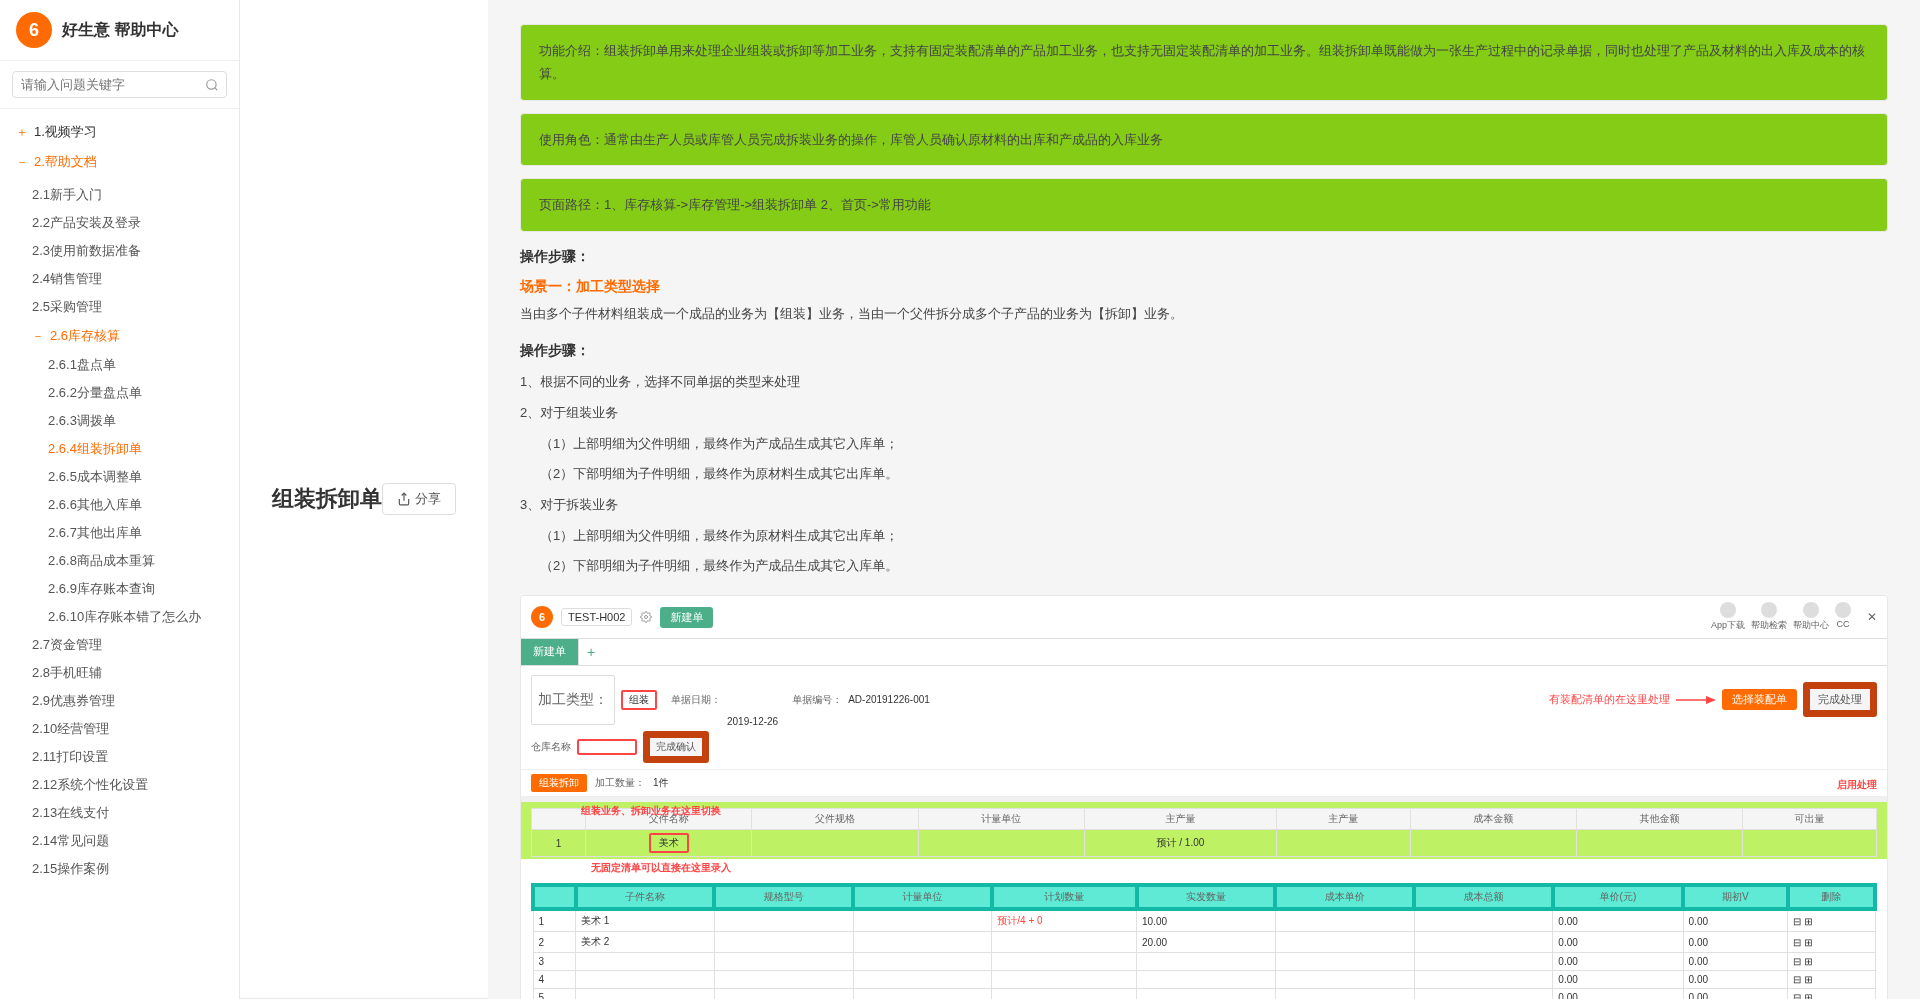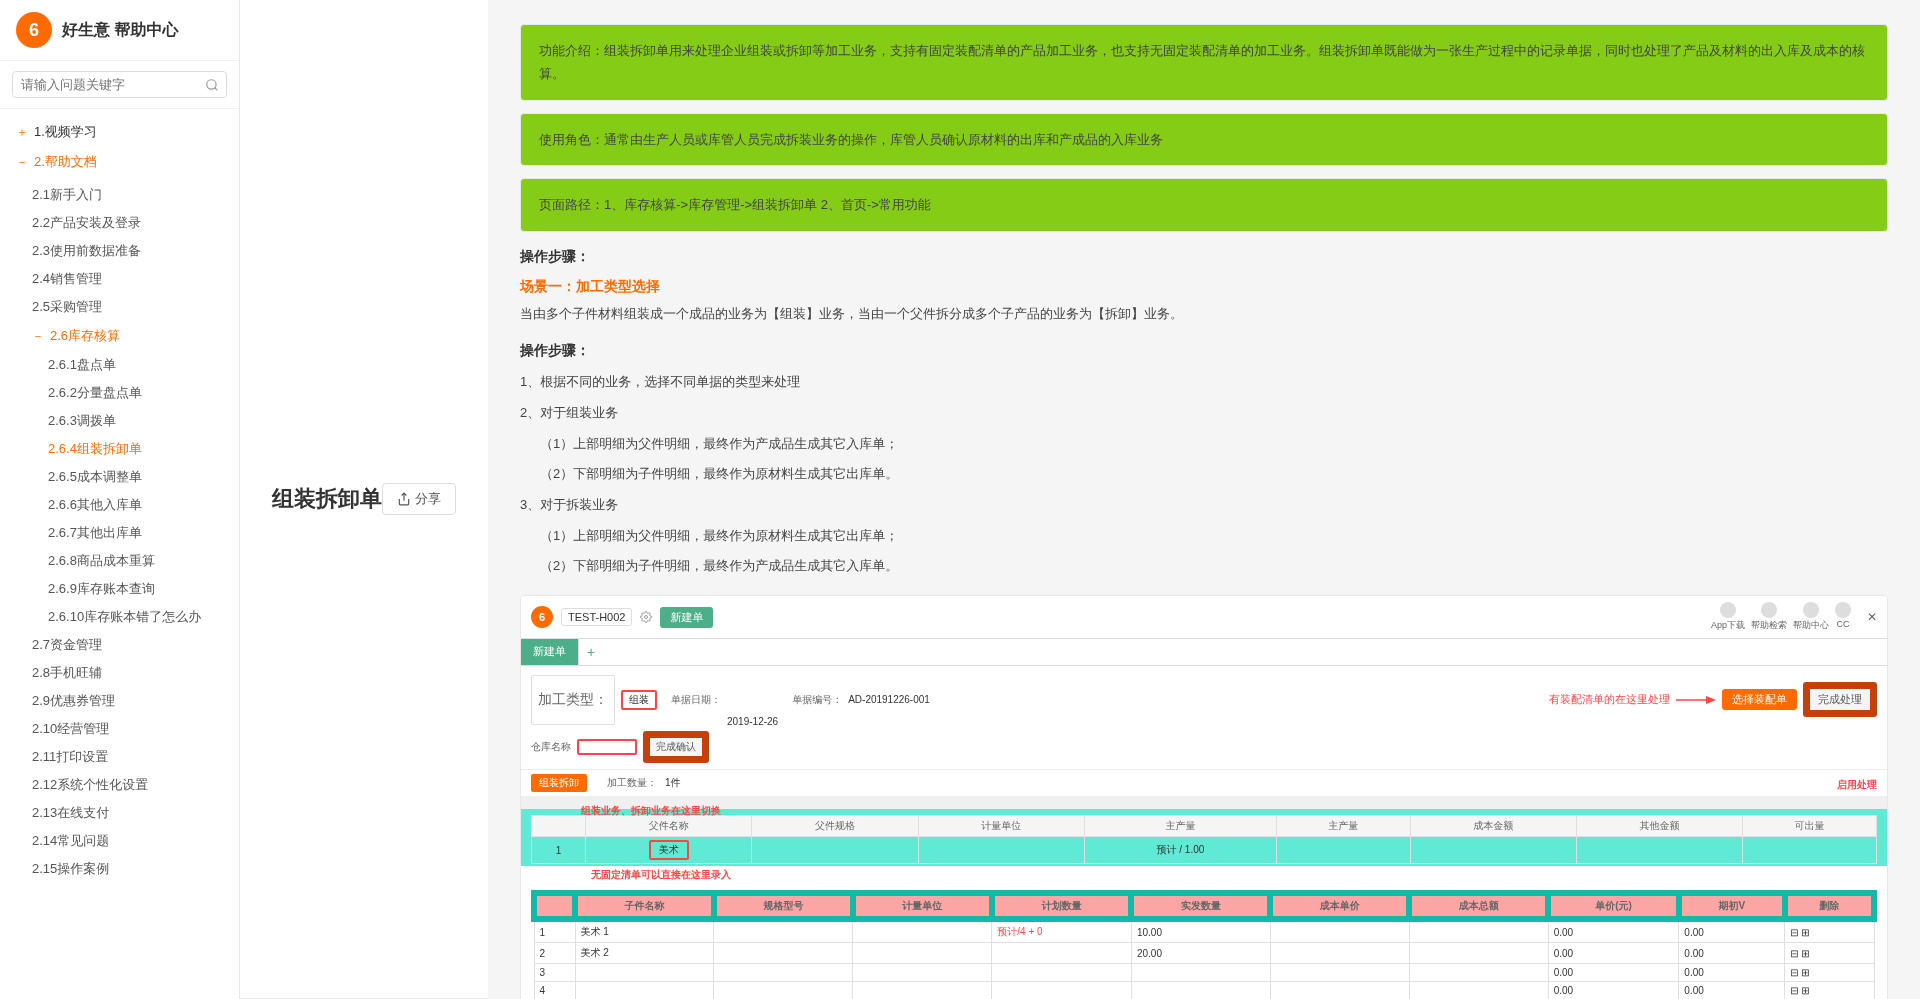--- a/index.html
+++ b/index.html
@@ -291,26 +291,26 @@
       color: #333;
       text-align: center;
     }
     .mock-table tr:nth-child(even) td { background: #fafafa; }
     .mock-lower-table {
       width: 100%;
       border-collapse: collapse;
       font-size: 10px;
     }
     .mock-lower-table th {
-      background: #fca5a5;
-      border: 6px solid #14b8a6;
+      background: #5eead4;
+      border: 4px solid #14b8a6;
       padding: 3px 5px;
       color: #666;
       text-align: center;
-      font-weight: bold;
+      font-weight: normal;
     }
     .mock-lower-table td {
       border: 1px solid #e0e0e0;
       padding: 3px 5px;
       color: #333;
     }
     .red-text { color: #f44; font-size: 11px; }
   </style>
 </head>
 <body>
@@ -480,32 +480,32 @@
           <div style="display:flex; align-items:center; gap:6px; font-size:11px;">
             <span style="color:#666; font-size:10px;">仓库名称</span>
             <span style="border:2px solid #f44; border-radius:2px; padding:1px 50px 1px 6px; font-size:10px; min-height:16px; display:inline-block;"></span>
             <button class="mock-btn-gray" style="font-size:10px; padding:2px 6px;">完成确认</button>
           </div>
         </div>
 
         <div style="background:#fff; padding:4px 10px; border-bottom:1px solid #eee; position:relative;">
           <div style="display:flex; align-items:center; gap:8px;">
             <span class="mock-alert-orange">组装拆卸</span>
-            <span style="font-size:10px; color:#666;margin-left:12px;">加工数量：</span>
+            <span style="font-size:10px; color:#666;">加工数量：</span>
             <span style="font-size:10px; color:#333;">1件</span>
 
             <span style="position:absolute; left:60px; bottom:-22px; color:#f44; font-size:10px; font-weight:bold; white-space:nowrap;">组装业务、拆卸业务在这里切换</span>
 
             <div style="margin-left:auto; position:relative;">
               <span style="color:#f44; font-size:10px; font-weight:bold; white-space:nowrap;">启用处理</span>
             </div>
           </div>
         </div>
 
-        <div style="background:#5eead4; padding:6px 10px 2px 10px; margin-top:12px;">
+        <div style="background:#bef264; padding:6px 10px 2px 10px; margin-top:5px;">
           <table class="mock-table">
             <thead>
               <tr>
                 <th></th>
                 <th>父件名称</th>
                 <th>父件规格</th>
                 <th>计量单位</th>
                 <th>主产量</th>
                 <th>主产量</th>
                 <th>成本金额</th>

